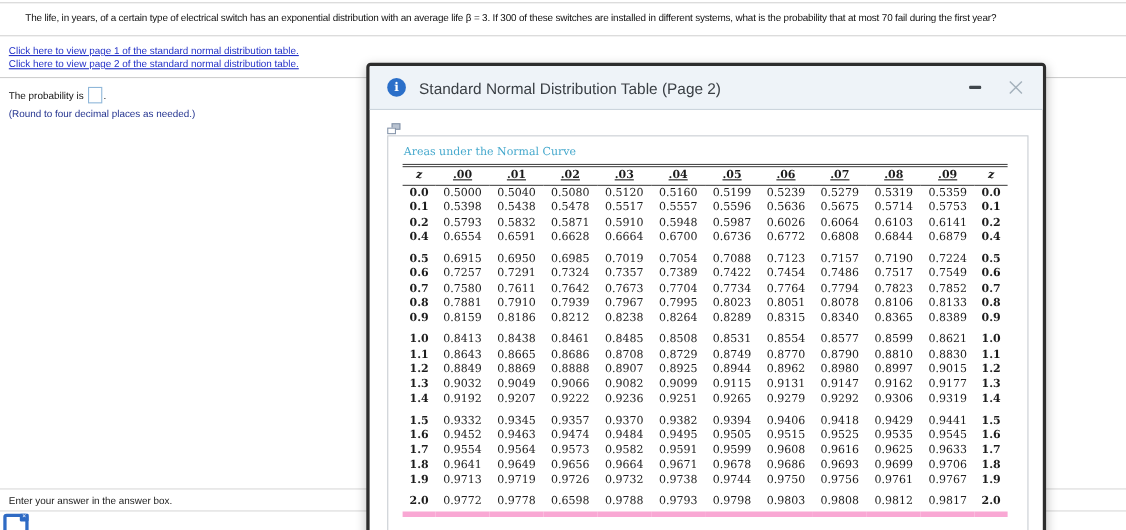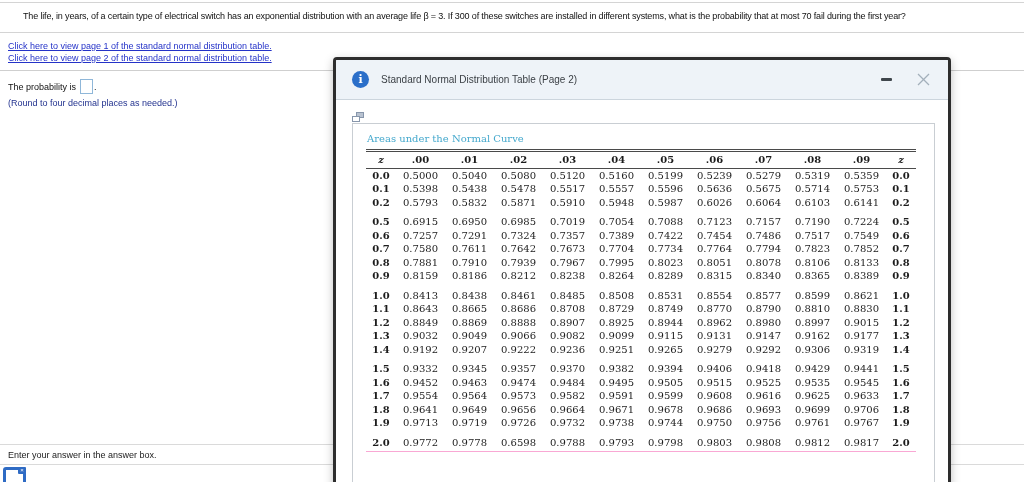--- a/index.html
+++ b/index.html
@@ -31,45 +31,45 @@
 
   
   #dialog { position:absolute; left:333px; top:57px; width:618px; height:440px; background:#fff;
             border:3px solid #2d2d2d; border-radius:4px; overflow:hidden; z-index:10;
             box-shadow:0 3px 10px rgba(0,0,0,0.25); }
   #dlg-header { height:40px; background:#eef3f8; border-bottom:1px solid #ccd5dd; display:flex;
                 align-items:center; padding:0 18px 0 16px; cursor:move; }
   #info-icon { width:17px; height:17px; border-radius:50%; background:#2b6fc9; color:#fff;
                font-family:"DejaVu Serif", serif; font-weight:bold; font-size:11px; line-height:17px;
                text-align:center; flex:0 0 auto; }
-  #dlg-title { margin-left:12px; font-size:10px; color:#3a3f44; }
+  #dlg-title { margin-left:12px; font-size:14px; color:#3a3f44; }
   #dlg-spacer { flex:1; }
   #min-btn { width:14px; height:14px; display:flex; align-items:center; justify-content:center; cursor:pointer; }
   #min-btn .dash { width:11px; height:3px; background:#3f464c; border-radius:1px; }
   #close-btn { margin-left:24px; cursor:pointer; display:flex; }
 
   #dlg-body { position:relative; padding:12px 14px 0 16px; }
   #popout-icon { position:relative; width:12px; height:10px; margin-bottom:1px; cursor:pointer; }
   #popout-icon .back { position:absolute; right:0; top:0; width:8px; height:6px; border:1px solid #8796ab; background:#b9c3d1; }
   #popout-icon .front { position:absolute; left:0; bottom:0; width:8px; height:6px; border:1px solid #8796ab; background:#fff; }
 
   #scrollbox { width:583px; height:372px; border:1px solid #c9ced3; background:#fff;
                padding:9px 0 0 13px; overflow:hidden; }
   #tbl-title { font-family:"DejaVu Serif", serif; font-size:10px; color:#46a9cd; margin:0 0 5px 1px; }
   #dbl-rule { width:550px; height:3px; border-top:1px solid #4a4a4a; border-bottom:1px solid #4a4a4a; }
 
   #norm-table { width:550px; border-collapse:collapse; font-family:"DejaVu Serif", serif;
                 font-size:10px; color:#1c1c1c; table-layout:fixed; }
   #norm-table th, #norm-table td { text-align:center; padding:0; height:13.5px; line-height:13.5px; }
   #norm-table th { border-bottom:1px solid #4a4a4a; height:16px; }
   #norm-table th.zh { font-style:italic; font-weight:bold; width:30px; }
-  #norm-table th.vh { font-weight:bold; width:49px; }
+  #norm-table th.vh { font-weight:bold; width:49px;text-decoration:underline; }
   #norm-table td.zc { font-weight:bold; }
   #norm-table tr.grp td { padding-top:6px; }
-  #norm-table tbody tr:last-child td { border-bottom:1px solid #f9a8d4; padding-bottom:2px; }
+  #norm-table tbody tr:last-child td { border-bottom:5px solid #f9a8d4; padding-bottom:2px; }
 </style>
 </head>
 <body>
 
 <div class="hrule" id="top-rule"></div>
 
 <div id="question">The life, in years, of a certain type of electrical switch has an exponential distribution with an average life β = 3. If 300 of these switches are installed in different systems, what is the probability that at most 70 fail during the first year?</div>
 <div class="hrule" id="question-rule"></div>
 
 <a class="tbl-link" id="link-1">Click here to view page 1 of the standard normal distribution table.</a>
@@ -167,20 +167,34 @@
               <td class="vc">0.5871</td>
               <td class="vc">0.5910</td>
               <td class="vc">0.5948</td>
               <td class="vc">0.5987</td>
               <td class="vc">0.6026</td>
               <td class="vc">0.6064</td>
               <td class="vc">0.6103</td>
               <td class="vc">0.6141</td>
               <td class="zc">0.2</td>
             </tr>
+            <tr>
+              <td class="zc">0.4</td>
+              <td class="vc">0.6554</td>
+              <td class="vc">0.6591</td>
+              <td class="vc">0.6628</td>
+              <td class="vc">0.6664</td>
+              <td class="vc">0.6700</td>
+              <td class="vc">0.6736</td>
+              <td class="vc">0.6772</td>
+              <td class="vc">0.6808</td>
+              <td class="vc">0.6844</td>
+              <td class="vc">0.6879</td>
+              <td class="zc">0.4</td>
+            </tr>
             <tr class="grp">
               <td class="zc">0.5</td>
               <td class="vc">0.6915</td>
               <td class="vc">0.6950</td>
               <td class="vc">0.6985</td>
               <td class="vc">0.7019</td>
               <td class="vc">0.7054</td>
               <td class="vc">0.7088</td>
               <td class="vc">0.7123</td>
               <td class="vc">0.7157</td>

